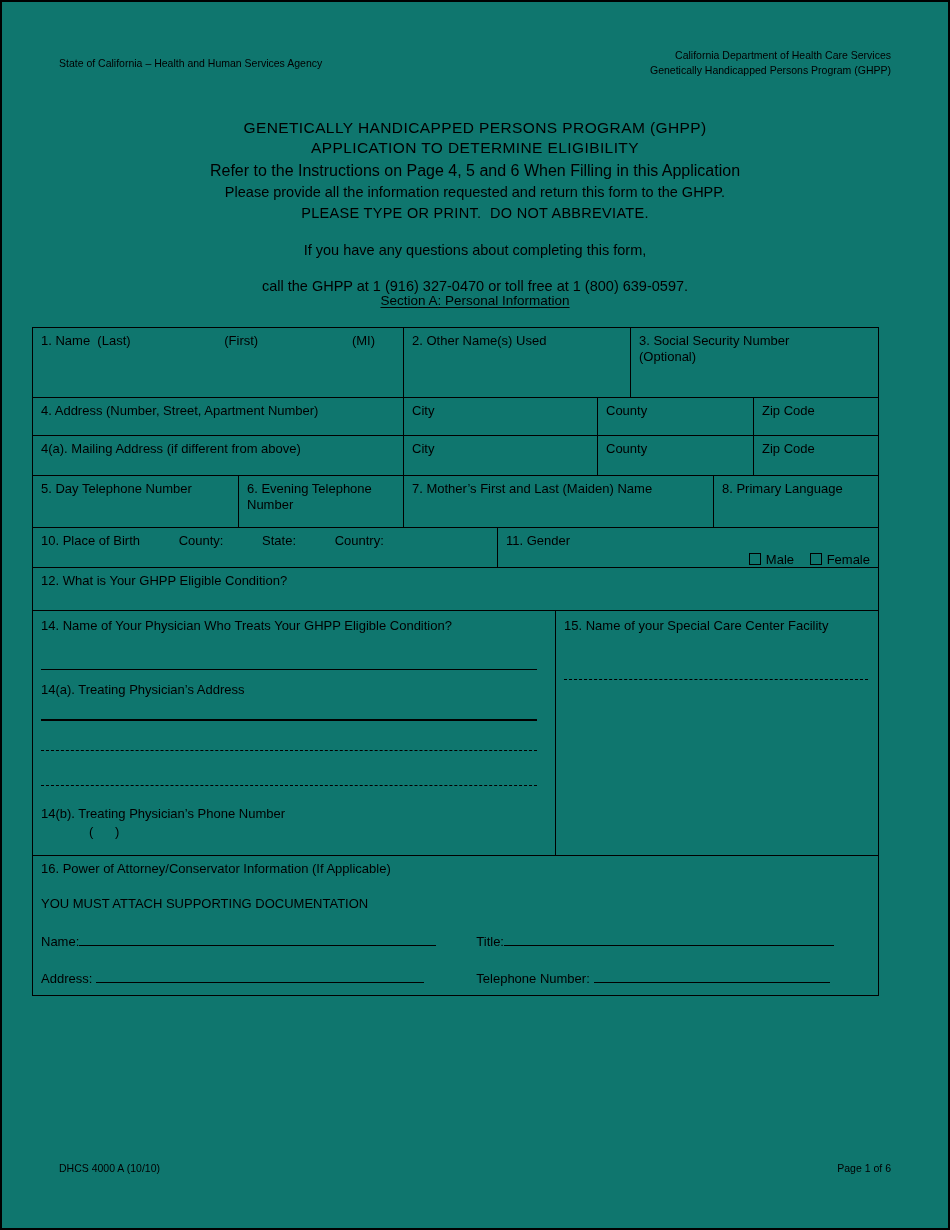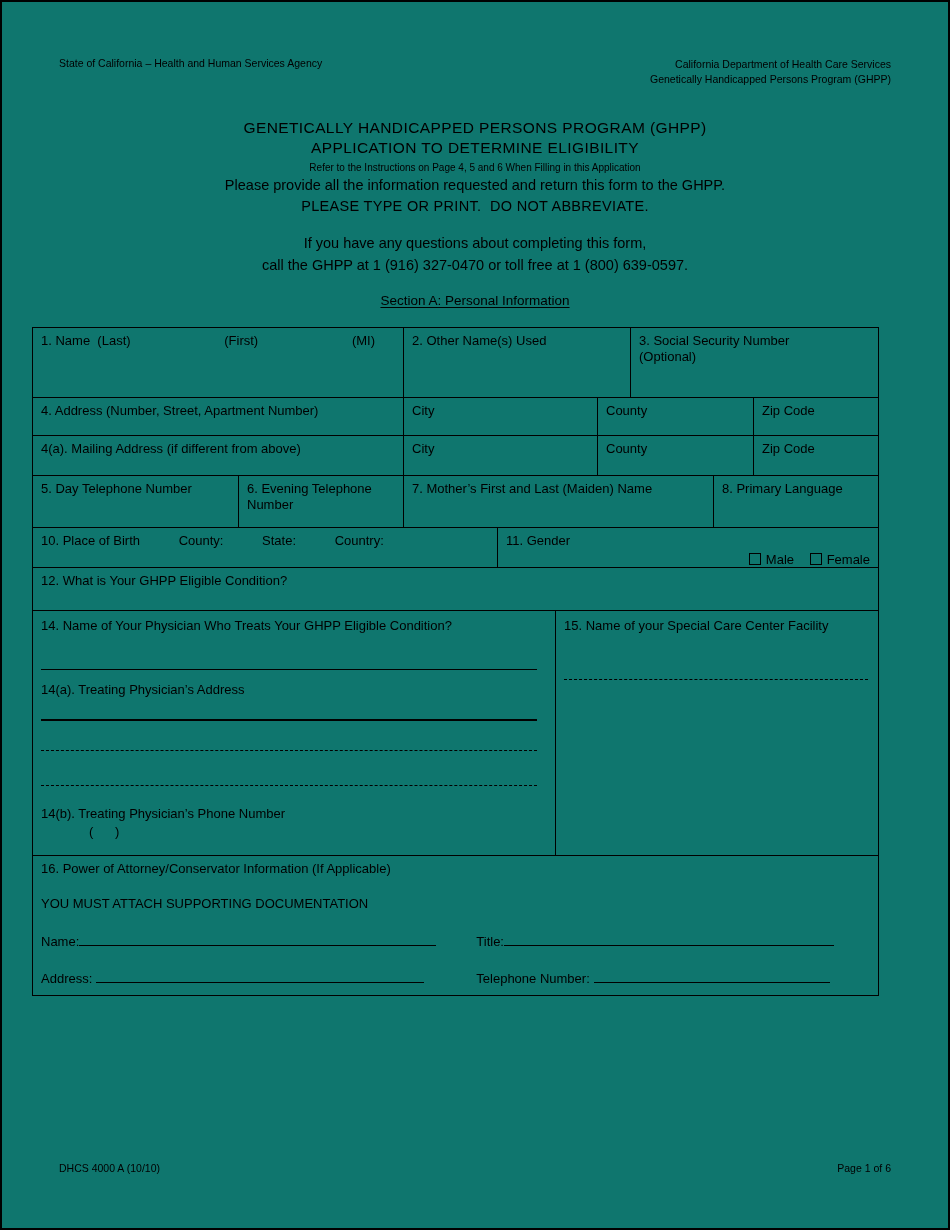--- a/index.html
+++ b/index.html
@@ -1,30 +1,30 @@
 <!DOCTYPE html>
 <html><head>
 <meta charset="utf-8">
 <style>
   * { margin:0; padding:0; box-sizing:border-box; }
   html,body { background:#fff; }
   body { font-family:"Liberation Sans", sans-serif; color:#000; }
   .page { position:relative; width:950px; height:1230px; background:#0f766e; border:2px solid #000; overflow:hidden; }
 
   .hdr-left { position:absolute; left:57px; top:55px; font-size:10.5px; }
-  .hdr-right { position:absolute; right:57px; top:55px; font-size:10.5px; text-align:right; line-height:1.4; }
+  .hdr-right { position:absolute; right:57px; top:46px; font-size:10.5px; text-align:right; line-height:1.4; }
 
   .title-block { position:absolute; left:0; right:0; top:117px; text-align:center; }
   .t-main { font-size:15.5px; letter-spacing:0.4px; }
   .t-sub  { font-size:15.5px; letter-spacing:0.4px; margin-top:2px; }
-  .t-ref  { font-size:10px; margin-top:5px; }
+  .t-ref  { font-size:16px; margin-top:5px; }
   .t-prov { font-size:14.5px; margin-top:4px; }
   .t-type { font-size:14.5px; margin-top:5px; white-space:pre; letter-spacing:0.3px; }
   .t-q1   { font-size:14.5px; margin-top:21px; }
-  .t-q2   { font-size:14.5px; margin-top:6px; }
+  .t-q2   { font-size:14.5px; margin-top:20px; }
 
   .section-heading { position:absolute; left:0; right:0; top:291px; text-align:center; font-size:13.5px; text-decoration:underline; text-underline-offset:2px; }
 
   .ftable { position:absolute; left:30px; top:325px; width:847px; border:1px solid #000; }
   .trow { display:flex; }
   .tc { border-right:1px solid #000; border-bottom:1px solid #000; padding:5px 8px; font-size:13px; line-height:1.25; overflow:hidden; }
   .tc.last { border-right:none; flex:1; }
   .trow.lastrow .tc { border-bottom:none; }
   .pre { white-space:pre; }
 

